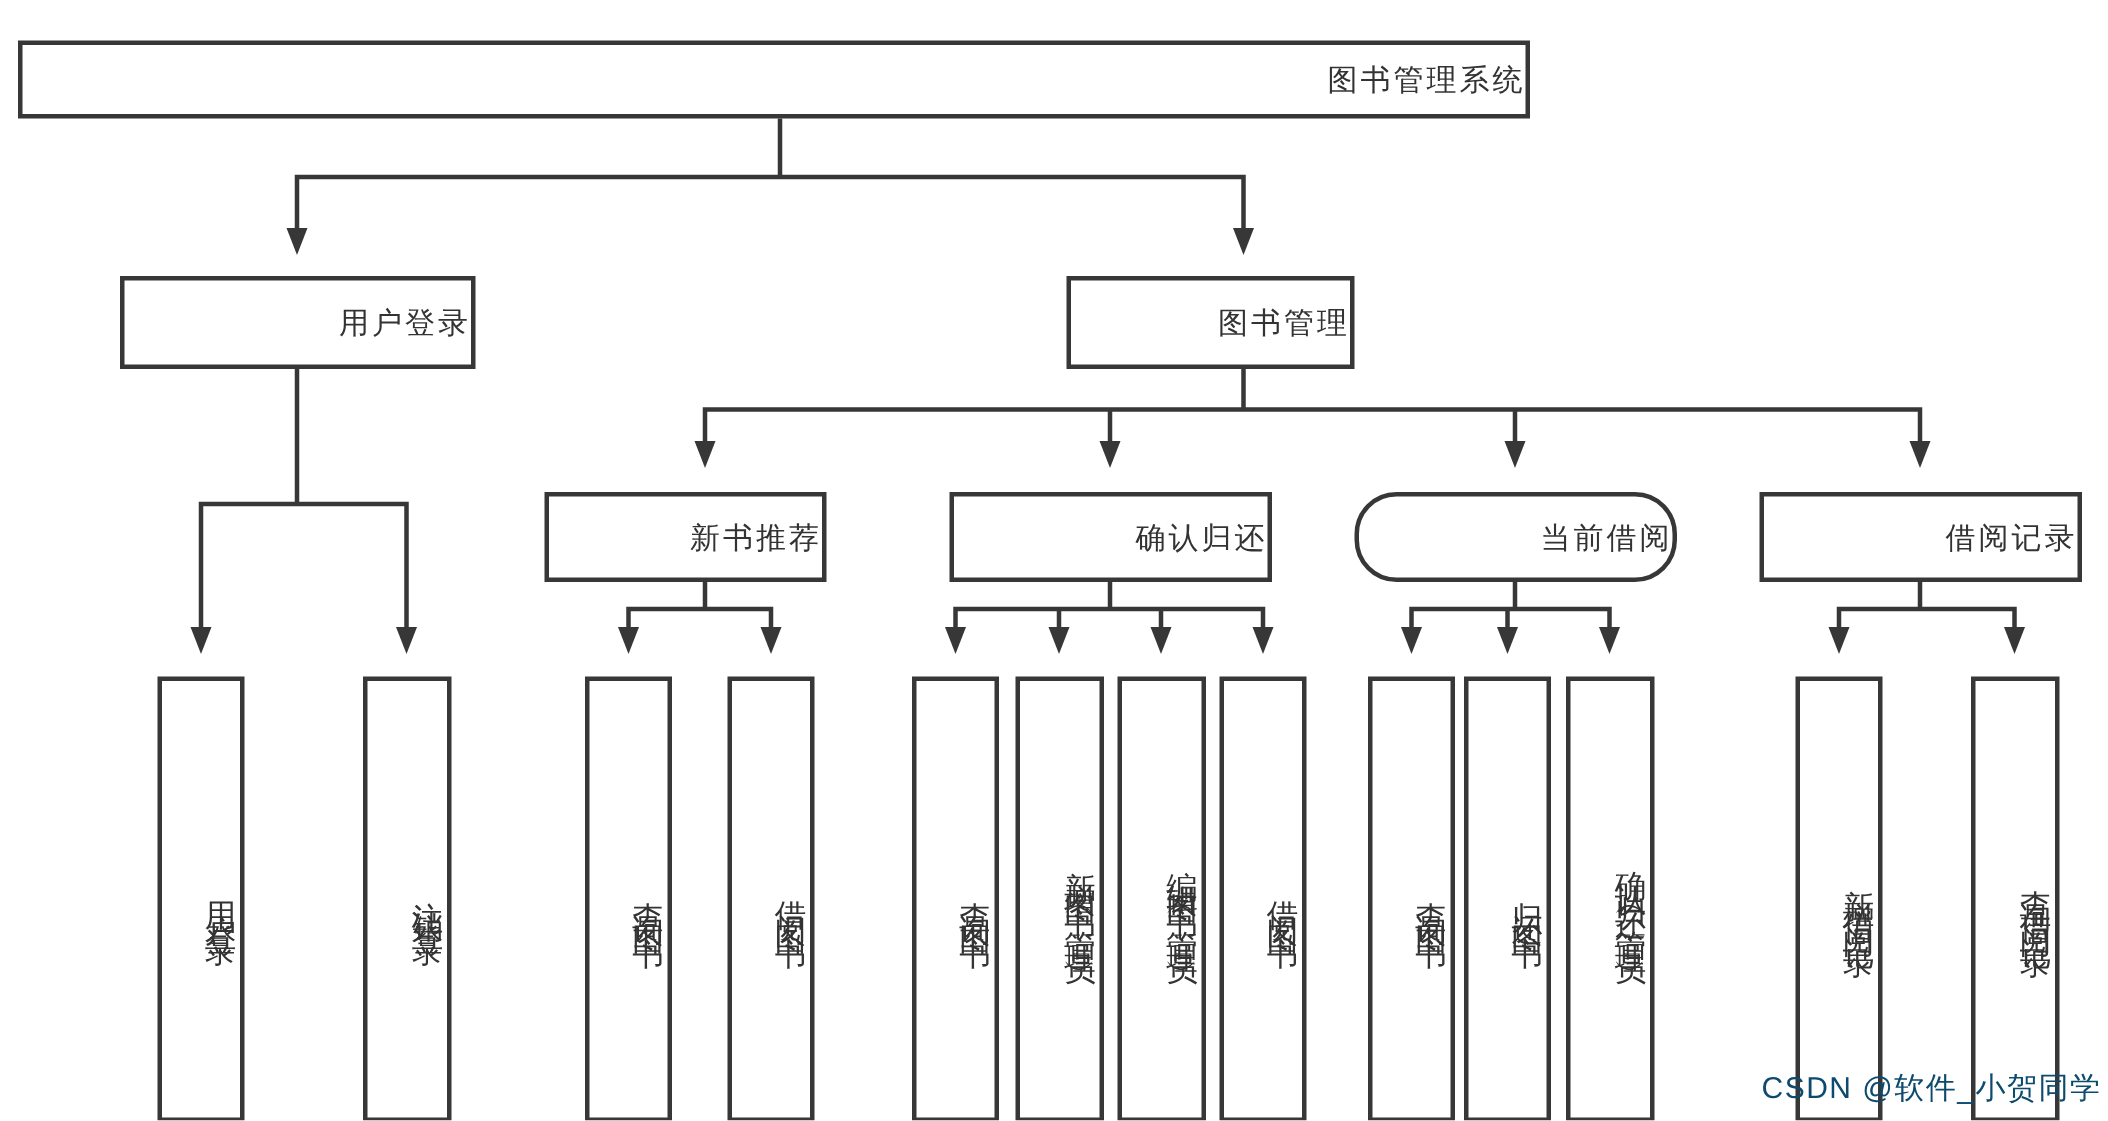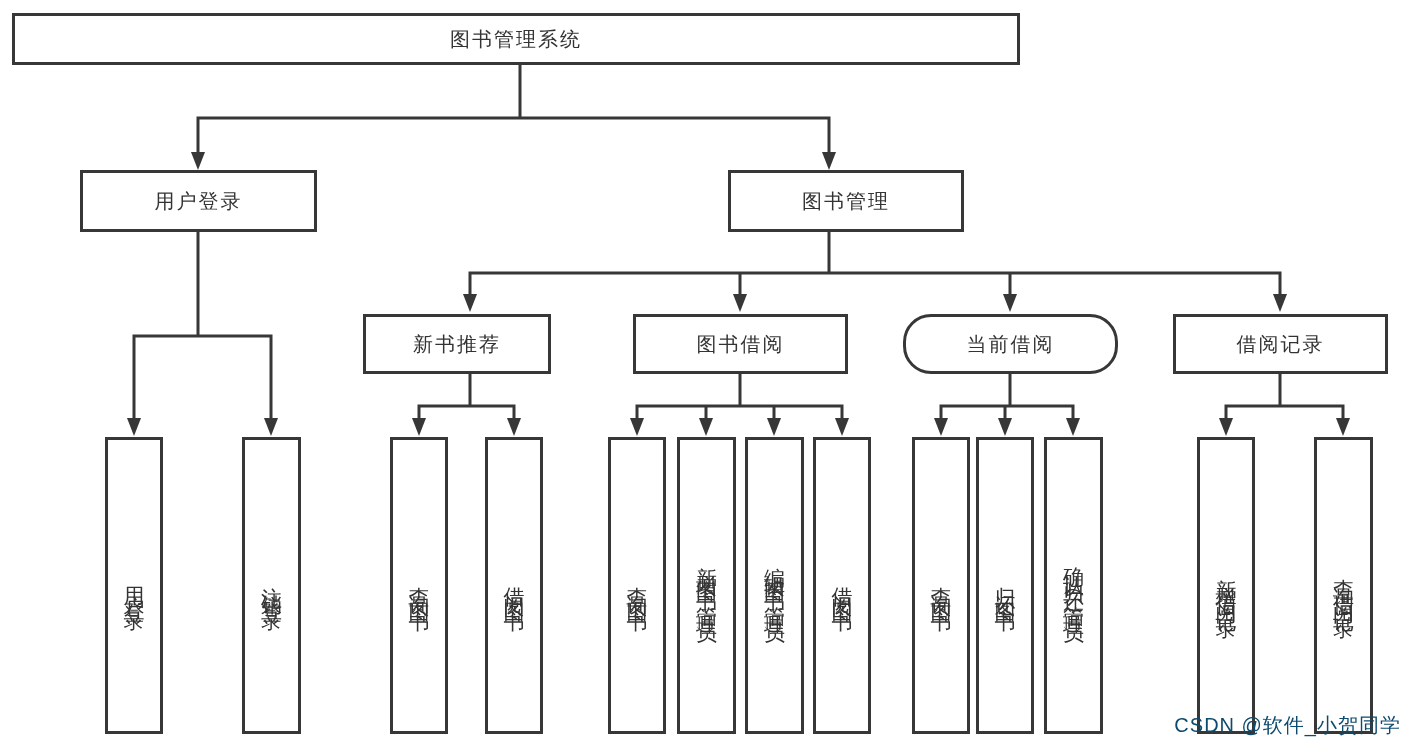--- a/index.html
+++ b/index.html
@@ -15,22 +15,23 @@
     position: absolute;
     left: 0; top: 0;
   }
   .node {
     position: absolute;
     box-sizing: border-box;
     border: 3px solid #373737;
     background: #ffffff;
     display: flex;
     align-items: center;
-    justify-content: center;
+    justify-content: flex-end;
     color: #333333;
+    margin-top: 14px;
   }
   .h-label {
     font-size: 20px;
     letter-spacing: 2px;
     white-space: nowrap;
   }
   .v-label {
     writing-mode: vertical-rl;
     text-orientation: mixed;
     font-size: 21px;
@@ -93,29 +94,29 @@
     </g>
   </svg>
 
   <div class="node" style="left:12px; top:13px; width:1008px; height:52px;">
     <span class="h-label">图书管理系统</span>
   </div>
 
   <div class="node" style="left:80px; top:170px; width:237px; height:62px;">
     <span class="h-label">用户登录</span>
   </div>
-  <div class="node" style="left:728px; top:170px; width:236px; height:62px;">
+  <div class="node" style="left:711px; top:170px; width:192px; height:62px;">
     <span class="h-label">图书管理</span>
   </div>
 
   <div class="node" style="left:363px; top:314px; width:188px; height:60px;">
     <span class="h-label">新书推荐</span>
   </div>
   <div class="node" style="left:633px; top:314px; width:215px; height:60px;">
-    <span class="h-label">图书借阅</span>
+    <span class="h-label">确认归还</span>
   </div>
   <div class="node" style="left:903px; top:314px; width:215px; height:60px;border-radius:28px;">
     <span class="h-label">当前借阅</span>
   </div>
   <div class="node" style="left:1173px; top:314px; width:215px; height:60px;">
     <span class="h-label">借阅记录</span>
   </div>
 
   <div class="node" style="left:105px; top:437px; width:58px; height:297px;">
     <span class="v-label">用户登录</span>

